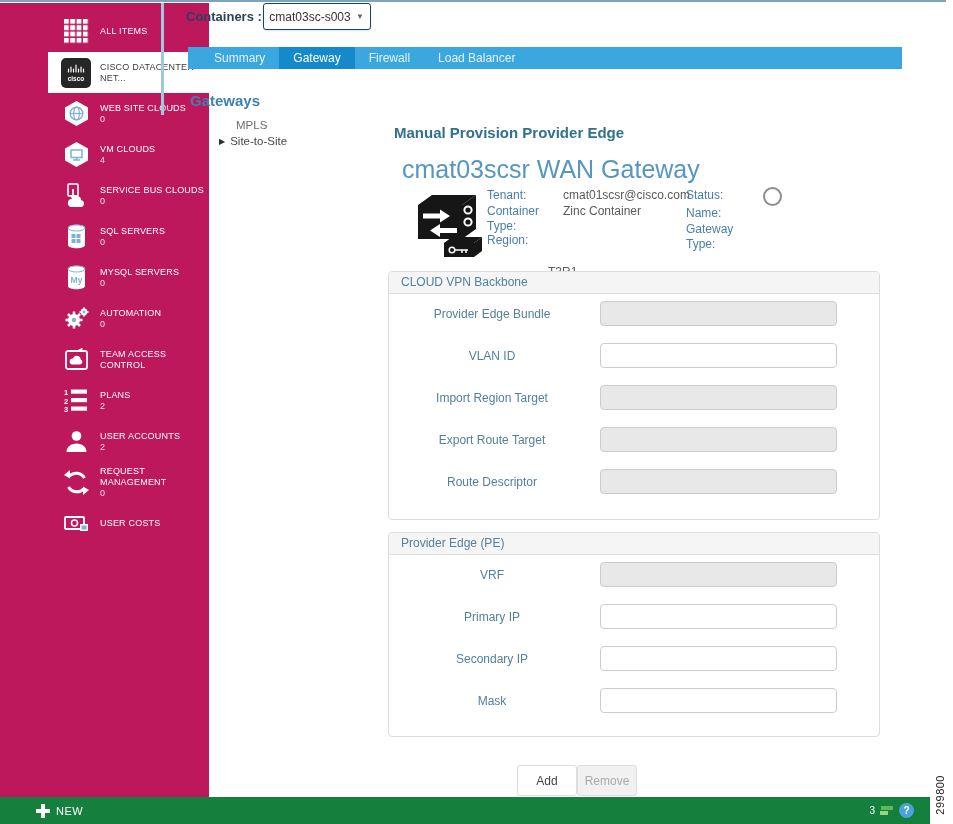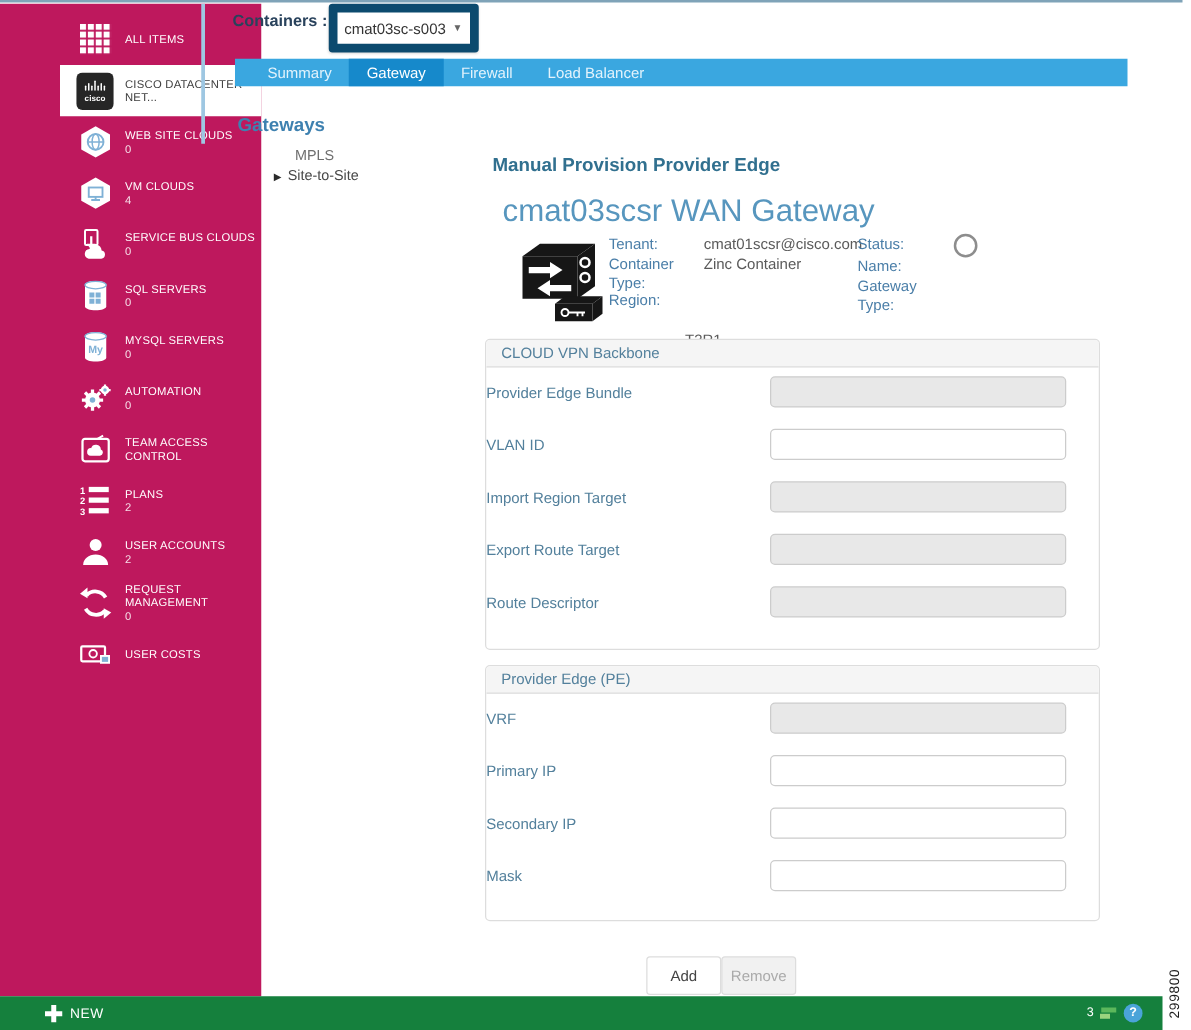--- a/index.html
+++ b/index.html
@@ -16,21 +16,21 @@
   .icon-box{width:38px;flex:none;display:flex;justify-content:center;}
   .side-text{margin-left:5px;min-width:0;}
   .side-label{display:block;font-size:9px;letter-spacing:.2px;color:#fff;line-height:11px;}
   .side-count{display:block;font-size:9px;color:rgba(255,255,255,.85);line-height:11px;}
   .side-count:empty{display:none;}
   .side-item.selected{background:#fff;}
   .side-item.selected .side-label{color:#3c3c3c;}
   
   .containers-label{position:absolute;left:186px;top:9px;font-size:13px;font-weight:bold;color:#29425c;}
   .container-select{position:absolute;left:263px;top:3px;width:106px;height:25px;background:#fff;
-    border:7px solid #0c4a6e;border-radius:3px;box-shadow:0 1px 2px rgba(0,0,0,.12);
+    border:1px solid #0c4a6e;border-radius:3px;box-shadow:0 1px 2px rgba(0,0,0,.12);
     display:flex;align-items:center;cursor:pointer;}
   .container-select .val{flex:1;text-align:center;font-size:12px;color:#333;}
   .container-select .caret{font-size:8px;color:#666;padding-right:6px;}
   .vline{position:absolute;left:161px;top:3px;width:3px;height:112px;background:#9ec7e2;}
   
   .tabbar{position:absolute;left:188px;top:47px;width:714px;height:22px;background:#3aa7e0;display:flex;padding-left:12px;box-sizing:border-box;}
   .tab{padding:0 14px;font-size:12px;line-height:22px;color:#e3f3fc;cursor:pointer;white-space:nowrap;}
   .tab.active{background:#1689cb;color:#fff;}
   
   .gw-heading{position:absolute;left:190px;top:92px;font-size:15px;font-weight:bold;color:#3e81b0;}
@@ -46,21 +46,21 @@
   .details .dlabel{color:#4a7ea8;position:absolute;}
   .details .dvalue{color:#5a5a5a;position:absolute;}
   .status-circle{position:absolute;left:276px;top:0;width:15px;height:15px;border:2px solid #8d8d8d;border-radius:50%;background:#fff;}
   
   .panel{position:absolute;left:388px;width:492px;border:1px solid #ddd;border-radius:4px;background:#fff;box-sizing:border-box;overflow:hidden;}
   #mpls-panel{top:271px;height:249px;}
   #pe-panel{top:532px;height:205px;}
   .panel-head{height:21px;line-height:21px;background:#f5f5f5;border-bottom:1px solid #ddd;padding-left:12px;font-size:12px;color:#53809c;}
   .frow{display:flex;align-items:center;height:27px;margin:15px 0;}
   .frow:first-child{margin-top:6px;}
-  .flabel{width:206px;text-align:left;padding-right:21px;font-size:12px;color:#53809c;flex:none;}
+  .flabel{width:206px;text-align:center;padding-right:5px;font-size:12px;color:#53809c;flex:none;}
   .finput{width:223px;height:23px;border:1px solid #ccc;border-radius:4px;background:#fff;padding:0 6px;font-size:12px;color:#333;outline:none;}
   .finput:disabled{background:#e8e8e8;}
   
   .btn{position:absolute;top:765px;width:60px;height:31px;border:1px solid #ddd;border-radius:3px;
     font-family:"Liberation Sans",sans-serif;font-size:12px;background:#fff;color:#444;cursor:pointer;}
   #add-btn{left:517px;}
   #remove-btn{left:577px;background:#f1f1f1;color:#aaa;cursor:default;}
   
   .bottombar{position:absolute;left:0;top:797px;width:930px;height:27px;background:#15803d;display:flex;align-items:center;}
   .new-group{display:flex;align-items:center;margin-left:36px;cursor:pointer;}

